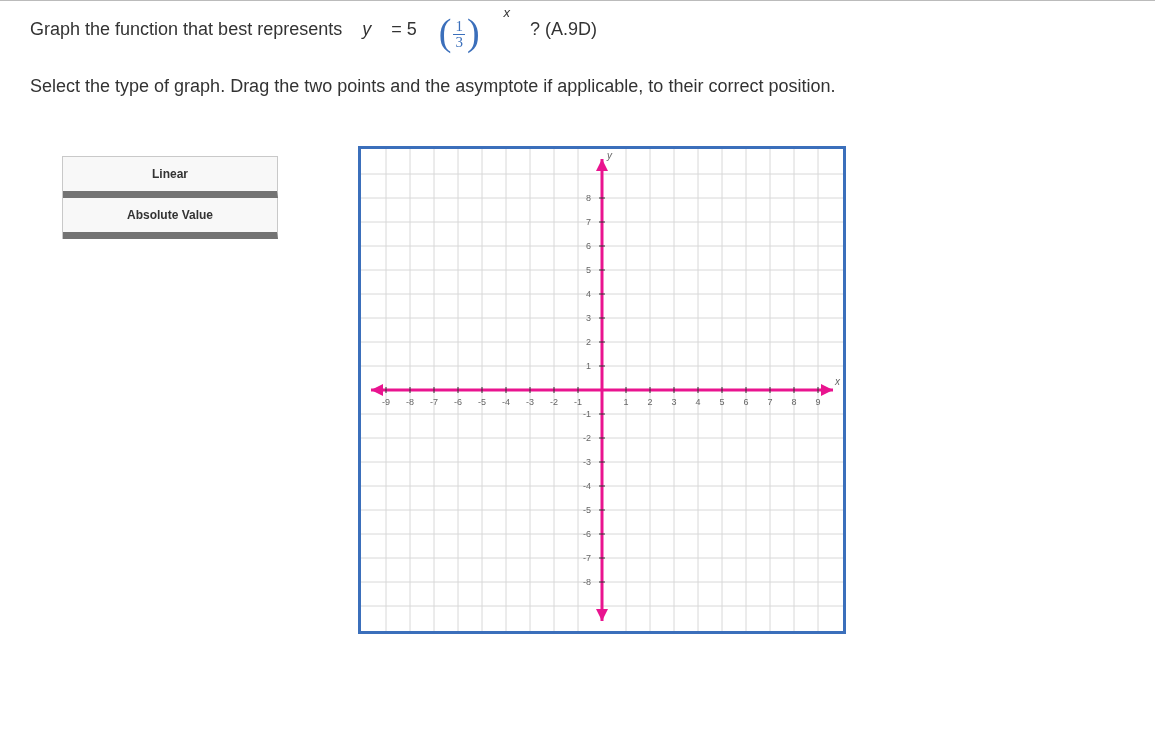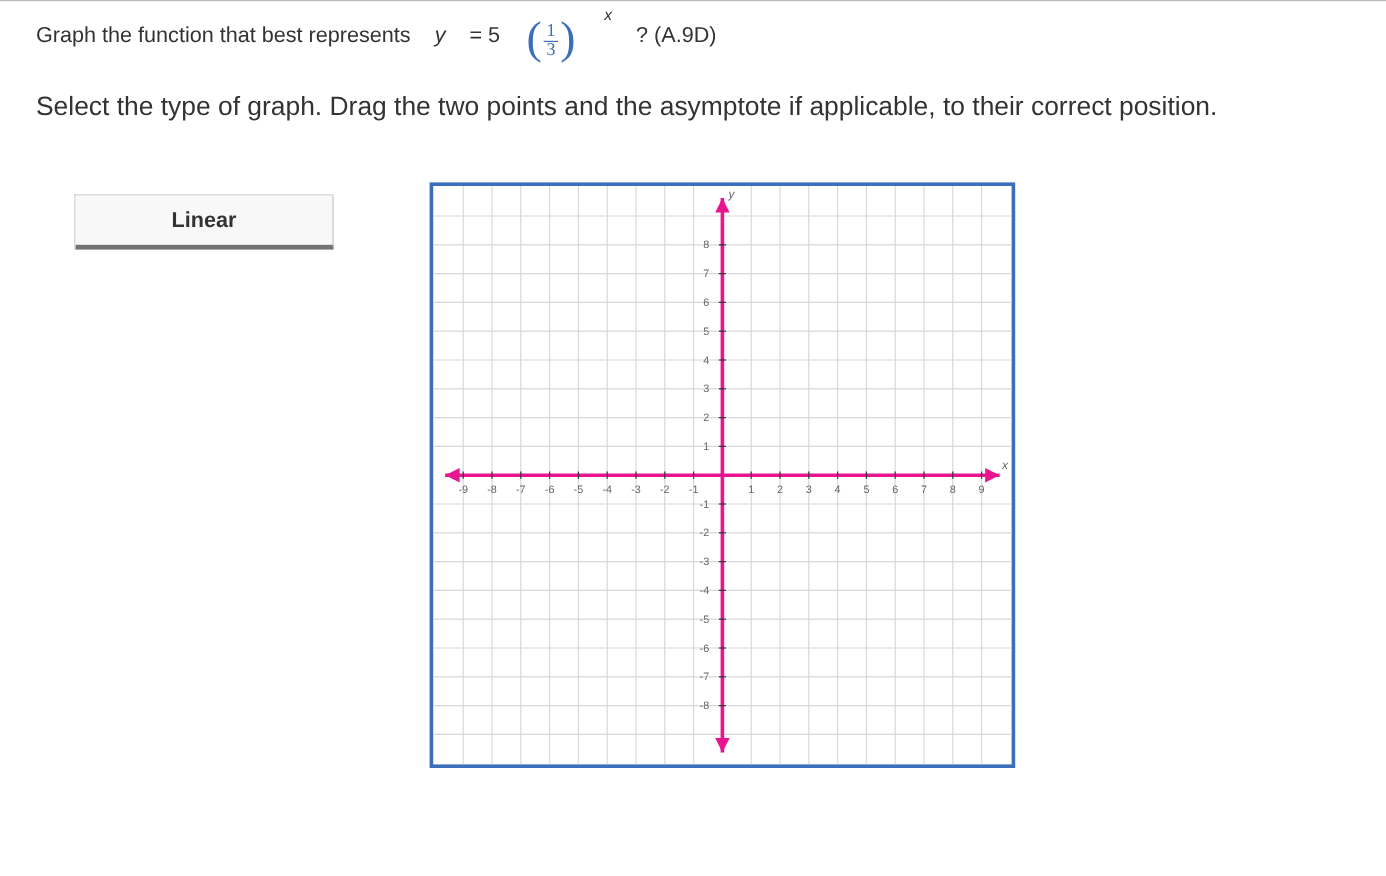--- a/index.html
+++ b/index.html
@@ -53,45 +53,45 @@
   .frac .num { border-bottom: 1px solid #3b6fbb; padding: 0 2px; }
   .frac .den { padding: 0 2px; }
   .sup-x {
     font-style: italic;
     font-size: 13px;
     position: relative;
     top: -14px;
     margin-left: 2px;
   }
   .instructions {
-    font-size: 22px;
+    font-size: 18px;
     color: #333;
     margin-top: 24px;
     line-height: 1.35;
     max-width: 1000px;
   }
   .content-row {
     display: flex;
     align-items: flex-start;
     margin-top: 48px;
     gap: 80px;
   }
   .type-list {
     width: 215px;
     border-left: 1px solid #c9c9c9;
     border-top: 1px solid #c9c9c9;
     margin-top: 10px;
     margin-left: 32px;
   }
   .type-item {
     border-right: 1px solid #c9c9c9;
-    border-bottom: 4px solid #737373;
+    border-bottom: 7px solid #737373;
     text-align: center;
     padding: 10px 4px;
-    font-size: 18px;
+    font-size: 12px;
     font-weight: bold;
     background: #f8f8f8;
     cursor: pointer;
   }
   .graph-box {
     border: 3px solid #3b6fbb;
     width: 482px;
     height: 482px;
     position: relative;
     background: #fff;
@@ -130,20 +130,21 @@
     </span>
     <span class="sup-x">x</span>
     <span> ? (A.9D)</span>
   </div>
 
   <div class="instructions">Select the type of graph. Drag the two points and the asymptote if applicable, to their correct position.</div>
 
   <div class="content-row">
     <div class="type-list">
       <div class="type-item">Linear</div>
+      <div class="type-item">Absolute Value</div>
     </div>
 
     <div class="graph-box">
       <svg viewBox="0 0 482 482" width="482" height="482">
 
         <g stroke="#d8d8d8" stroke-width="1">
 
           <line x1="25" y1="0" x2="25" y2="482"></line>
           <line x1="49" y1="0" x2="49" y2="482"></line>
           <line x1="73" y1="0" x2="73" y2="482"></line>

